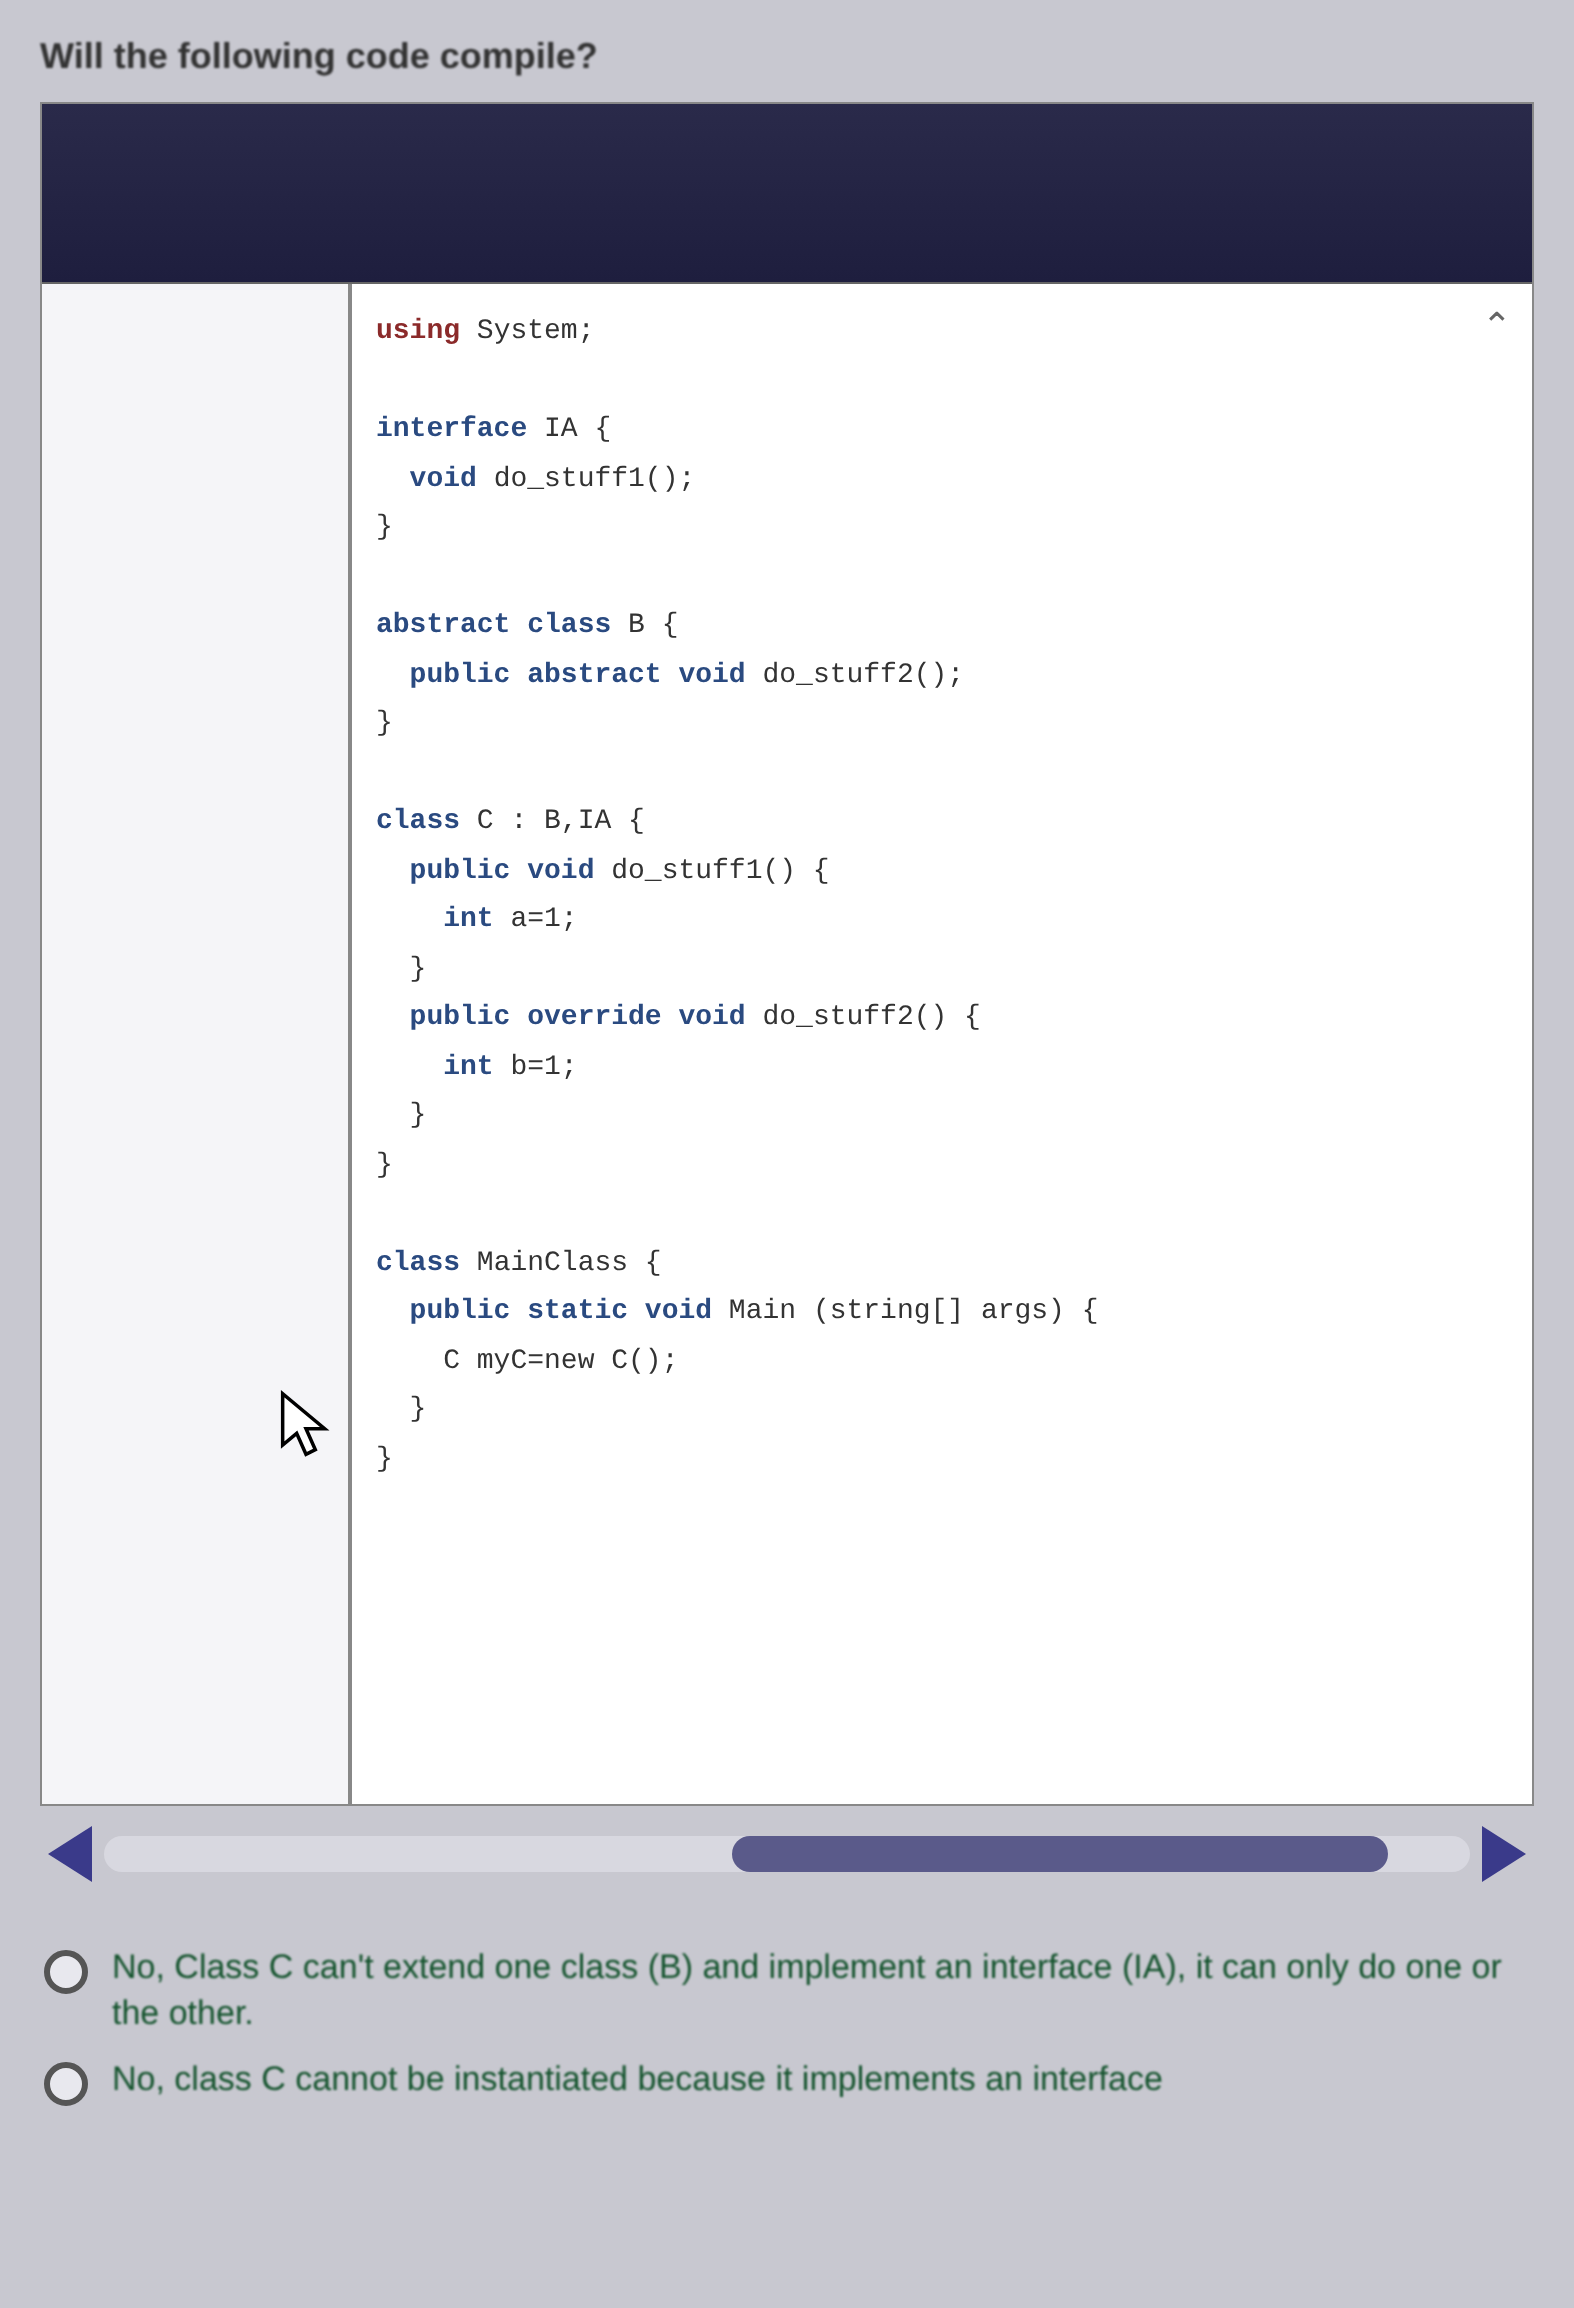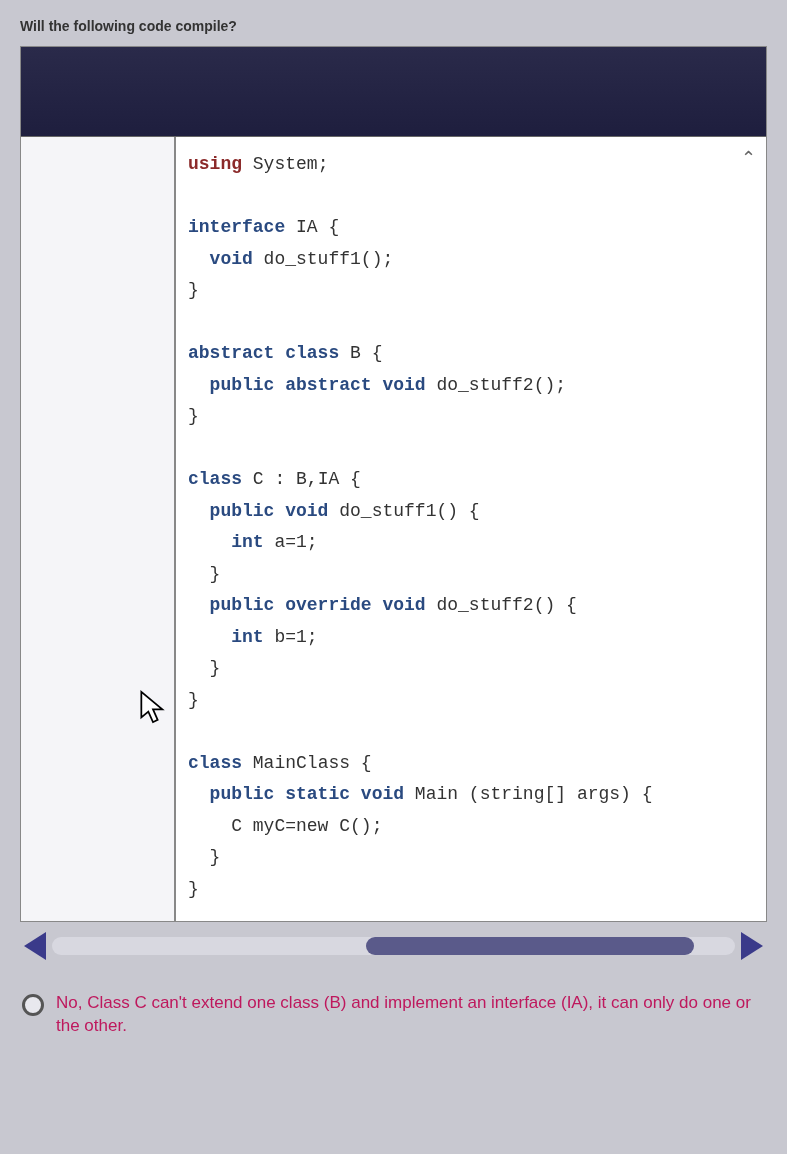--- a/index.html
+++ b/index.html
@@ -5,21 +5,21 @@
     * { margin: 0; padding: 0; box-sizing: border-box; }
     body {
       width: 787px;
       height: 1154px;
       background: #c8c8d0;
       font-family: Arial, sans-serif;
       overflow: hidden;
       padding: 10px 20px;
     }
     .question-text {
-      font-size: 14px;
+      font-size: 18px;
       font-weight: bold;
       color: #333;
       margin: 8px 0 12px 0;
       filter: blur(0.6px);
     }
     .code-panel {
       border: 1px solid #888;
       background: #fff;
       margin: 0 0 10px 0;
       position: relative;
@@ -36,21 +36,21 @@
     }
     .gutter {
       width: 155px;
       border-right: 2px solid #888;
       background: #f5f5f8;
     }
     .code-content {
       flex: 1;
       padding: 12px 31px 16px 12px;
       font-family: "Consolas", "Courier New", monospace;
-      font-size: 18px;
+      font-size: 14px;
       line-height: 1.75;
       color: #333;
       white-space: pre;
       position: relative;
     }
     .kw-using { color: #8b2a2a; font-weight: bold; }
     .kw { color: #2a4a80; font-weight: bold; }
     .plain { color: #333; }
     .scroll-row {
       display: flex;
@@ -93,21 +93,21 @@
     .radio {
       width: 22px; height: 22px;
       border: 3px solid #555;
       border-radius: 50%;
       flex-shrink: 0;
       margin-top: 2px;
       background: #e8e8ee;
     }
     .answer-text {
       font-size: 17px;
-      color: #be185d;
+      color: #14532d;
       line-height: 1.35;
       filter: blur(0.5px);
     }
     .cursor {
       position: absolute;
       left: 118px;
       top: 642px;
       width: 28px;
       height: 36px;
       pointer-events: none;
@@ -166,13 +166,17 @@
     <div class="scroll-thumb"></div>
   </div>
   <div class="scroll-arrow right"></div>
 </div>
 
 <div class="answers">
   <div class="answer-row">
     <div class="radio"></div>
     <div class="answer-text">No, Class C can't extend one class (B) and implement an interface (IA), it can only do one or the other.</div>
   </div>
+  <div class="answer-row">
+    <div class="radio"></div>
+    <div class="answer-text">No, class C cannot be instantiated because it implements an interface</div>
+  </div>
 </div>
 
 </body></html>

